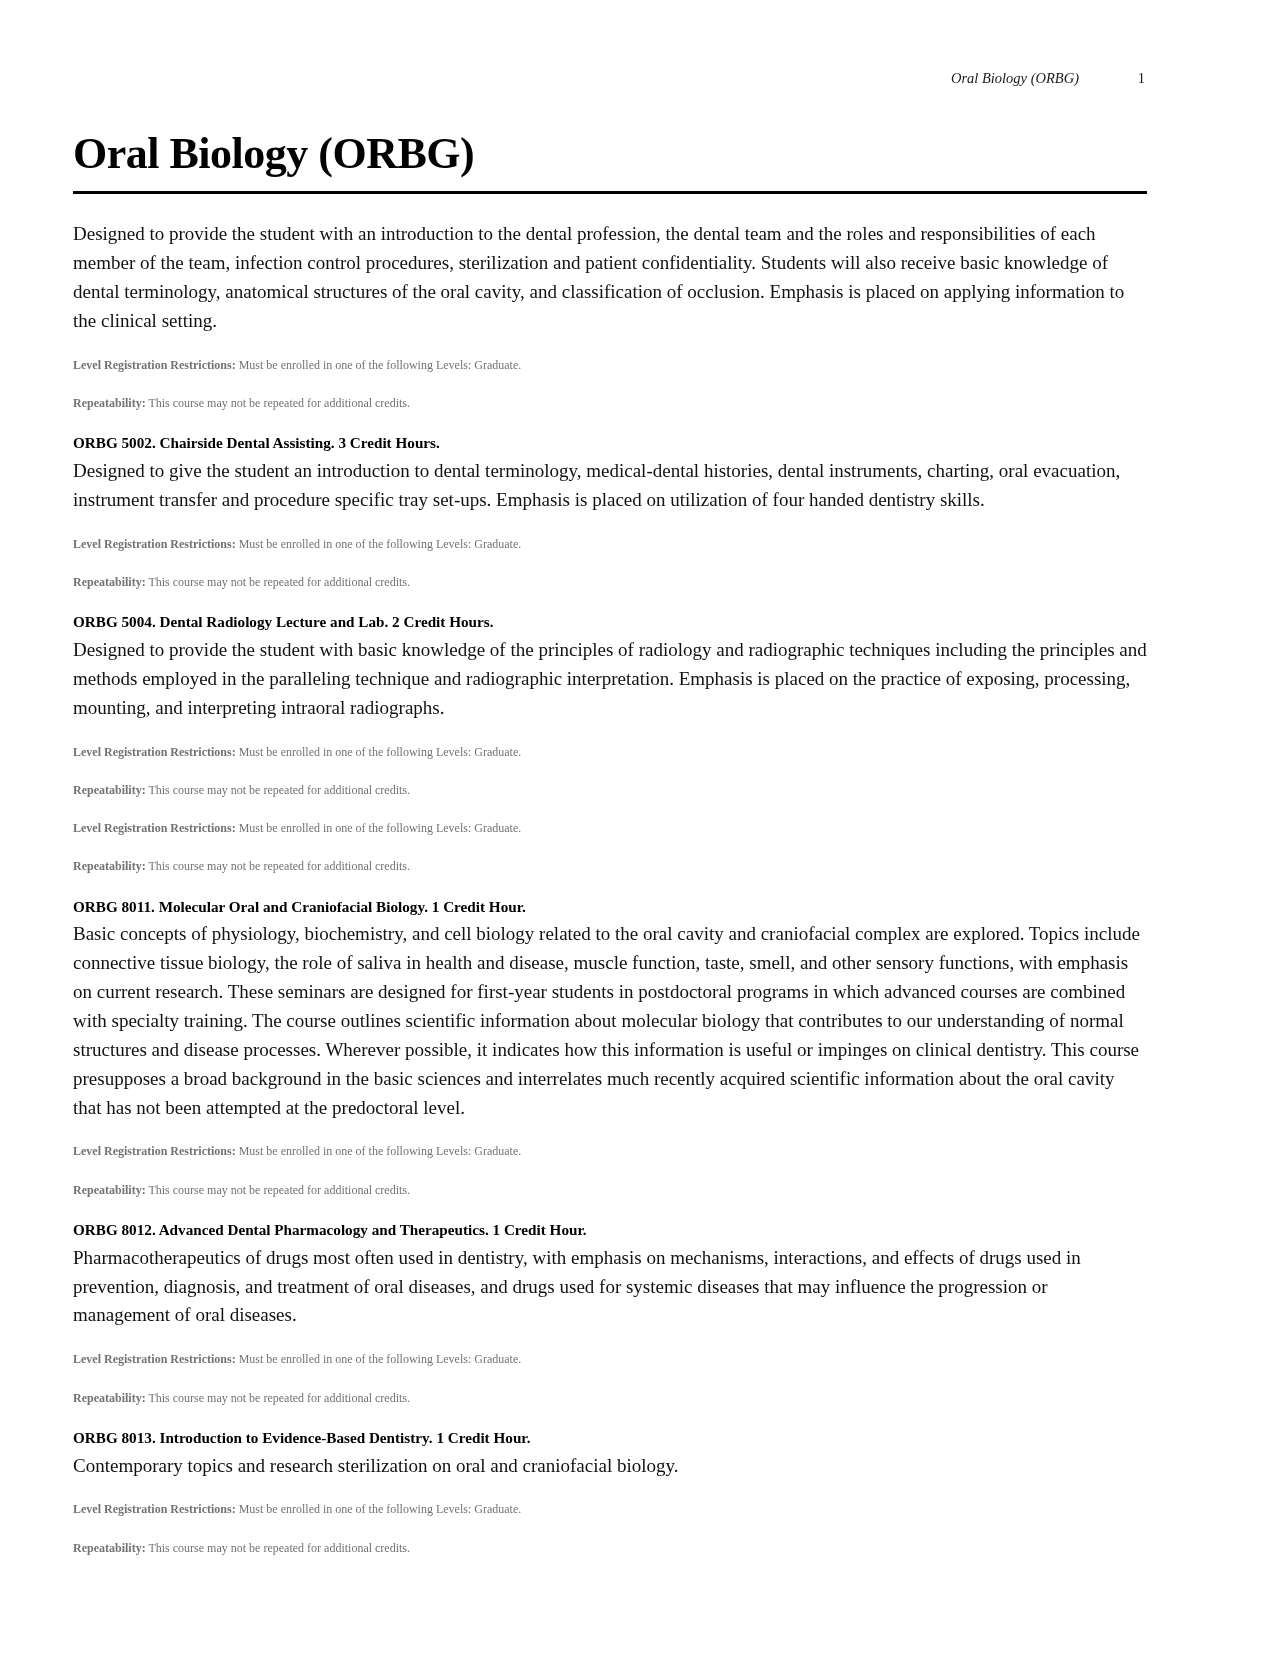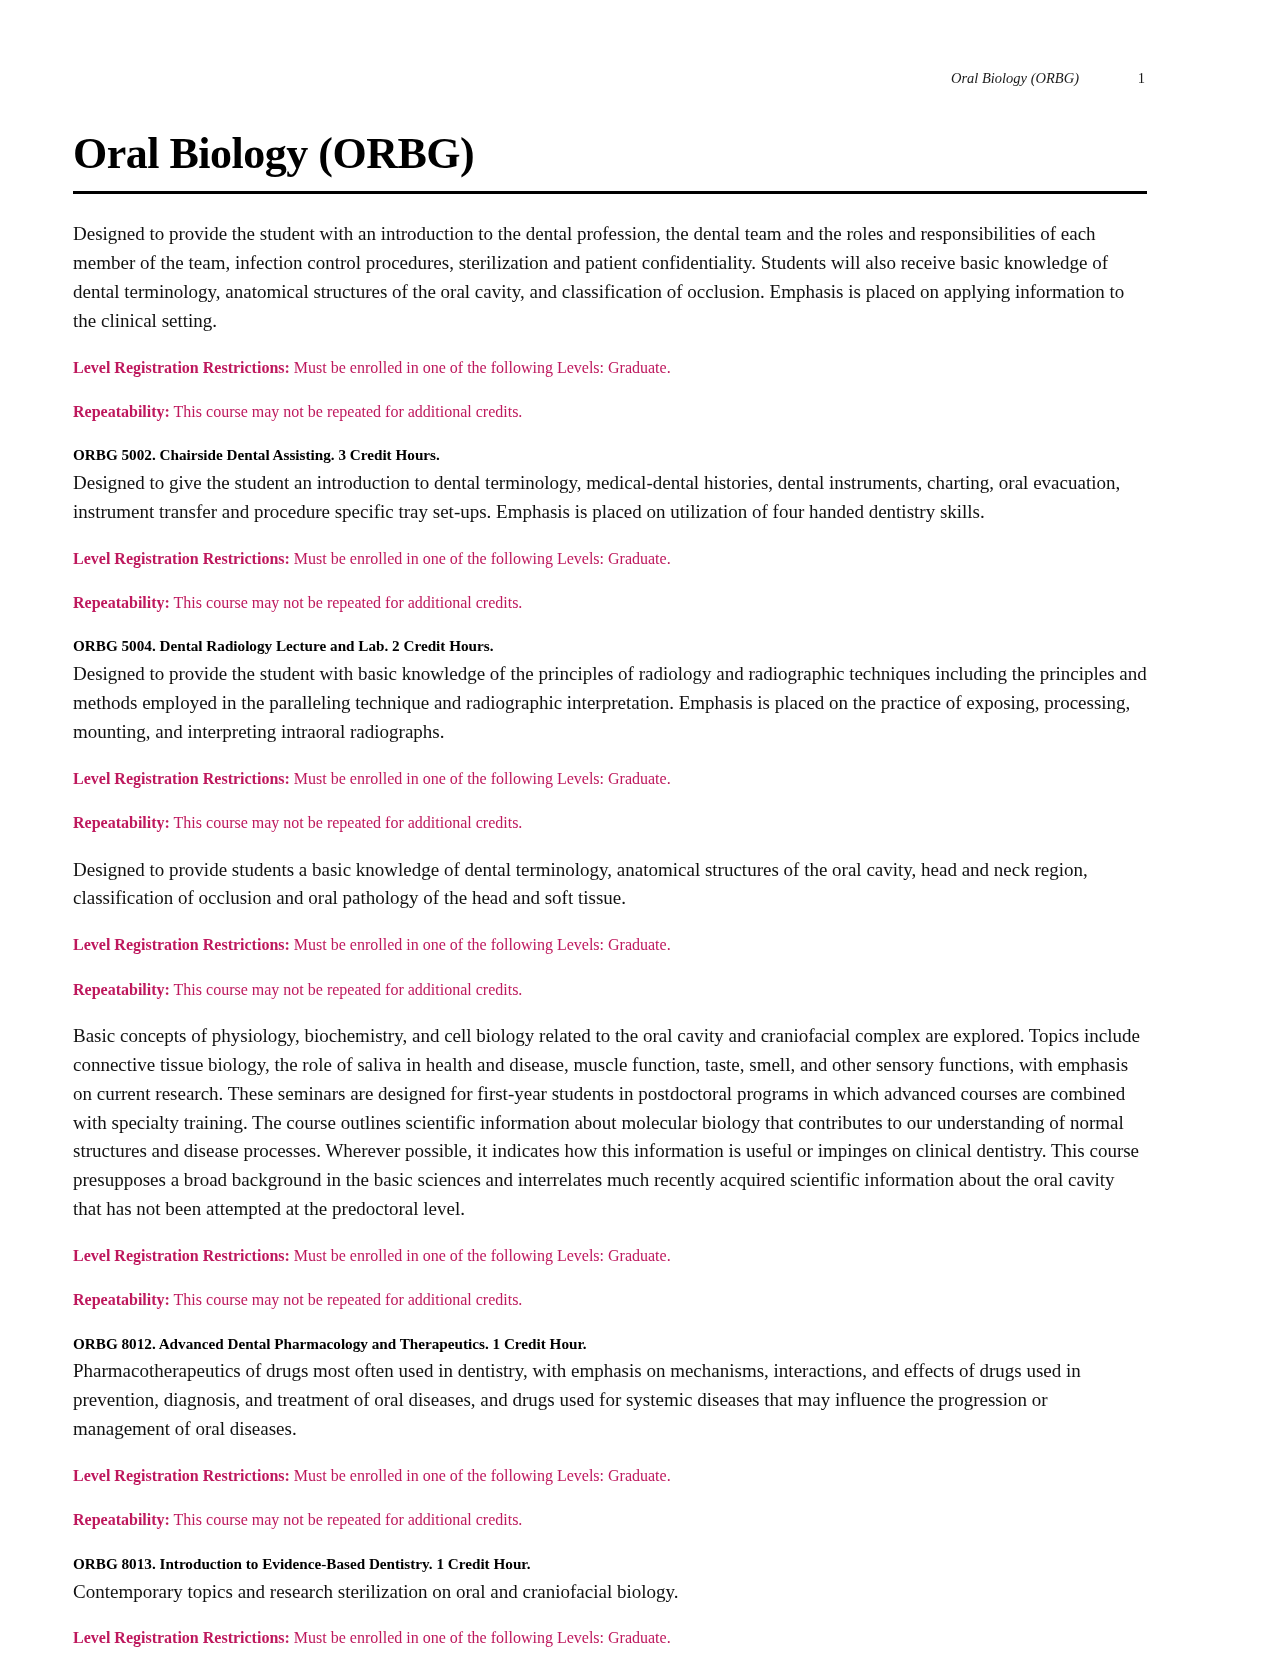--- a/index.html
+++ b/index.html
@@ -66,24 +66,24 @@
     color: #000;
   }
   .course-desc {
     font-size: 19px;
     line-height: 1.52;
     margin: 0 0 20px 0;
     color: #111;
     text-align: left;
   }
   .attr {
-    font-size: 16px;
+    font-size: 12px;
     line-height: 1.52;
     margin: 0 0 20px 0;
-    color: #be185d;
+    color: #737373;
   }
   .attr .attr-label {
     font-weight: bold;
   }
   .course + .course {
     margin-top: 6px;
   }
 </style>
 </head>
 <body>
@@ -110,25 +110,25 @@
         <p class="attr"><span class="attr-label">Level Registration Restrictions:</span> <span>Must be enrolled in one of the following Levels: Graduate.</span></p>
         <p class="attr"><span class="attr-label">Repeatability:</span> <span>This course may not be repeated for additional credits.</span></p>
       </div>
       <div class="course">
         <p class="course-title">ORBG 5004. Dental Radiology Lecture and Lab. 2 Credit Hours.</p>
         <p class="course-desc">Designed to provide the student with basic knowledge of the principles of radiology and radiographic techniques including the principles and methods employed in the paralleling technique and radiographic interpretation. Emphasis is placed on the practice of exposing, processing, mounting, and interpreting intraoral radiographs.</p>
         <p class="attr"><span class="attr-label">Level Registration Restrictions:</span> <span>Must be enrolled in one of the following Levels: Graduate.</span></p>
         <p class="attr"><span class="attr-label">Repeatability:</span> <span>This course may not be repeated for additional credits.</span></p>
       </div>
       <div class="course">
-        <p class="course-desc">Designed to provide students a basic knowledge of dental terminology, anatomical structures of the oral cavity, head and neck region, classification of occlusion and oral pathology of the head and soft tissue.</p>
         <p class="attr"><span class="attr-label">Level Registration Restrictions:</span> <span>Must be enrolled in one of the following Levels: Graduate.</span></p>
         <p class="attr"><span class="attr-label">Repeatability:</span> <span>This course may not be repeated for additional credits.</span></p>
       </div>
       <div class="course">
+        <p class="course-title">ORBG 8011. Molecular Oral and Craniofacial Biology. 1 Credit Hour.</p>
         <p class="course-desc">Basic concepts of physiology, biochemistry, and cell biology related to the oral cavity and craniofacial complex are explored. Topics include connective tissue biology, the role of saliva in health and disease, muscle function, taste, smell, and other sensory functions, with emphasis on current research. These seminars are designed for first-year students in postdoctoral programs in which advanced courses are combined with specialty training. The course outlines scientific information about molecular biology that contributes to our understanding of normal structures and disease processes. Wherever possible, it indicates how this information is useful or impinges on clinical dentistry. This course presupposes a broad background in the basic sciences and interrelates much recently acquired scientific information about the oral cavity that has not been attempted at the predoctoral level.</p>
         <p class="attr"><span class="attr-label">Level Registration Restrictions:</span> <span>Must be enrolled in one of the following Levels: Graduate.</span></p>
         <p class="attr"><span class="attr-label">Repeatability:</span> <span>This course may not be repeated for additional credits.</span></p>
       </div>
       <div class="course">
         <p class="course-title">ORBG 8012. Advanced Dental Pharmacology and Therapeutics. 1 Credit Hour.</p>
         <p class="course-desc">Pharmacotherapeutics of drugs most often used in dentistry, with emphasis on mechanisms, interactions, and effects of drugs used in prevention, diagnosis, and treatment of oral diseases, and drugs used for systemic diseases that may influence the progression or management of oral diseases.</p>
         <p class="attr"><span class="attr-label">Level Registration Restrictions:</span> <span>Must be enrolled in one of the following Levels: Graduate.</span></p>
         <p class="attr"><span class="attr-label">Repeatability:</span> <span>This course may not be repeated for additional credits.</span></p>
       </div>

